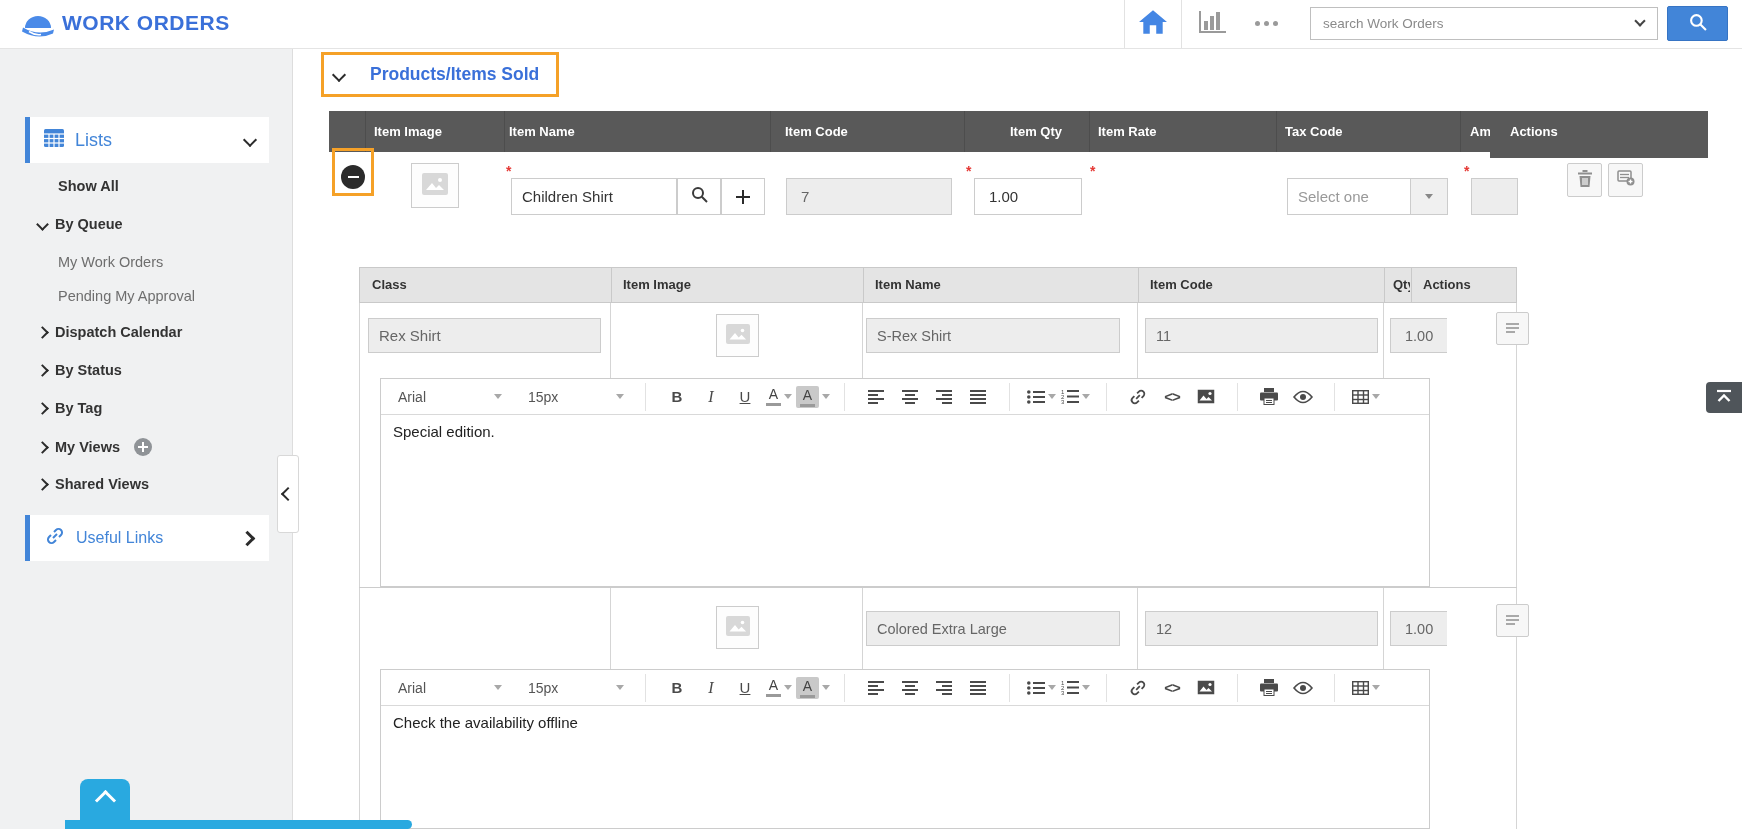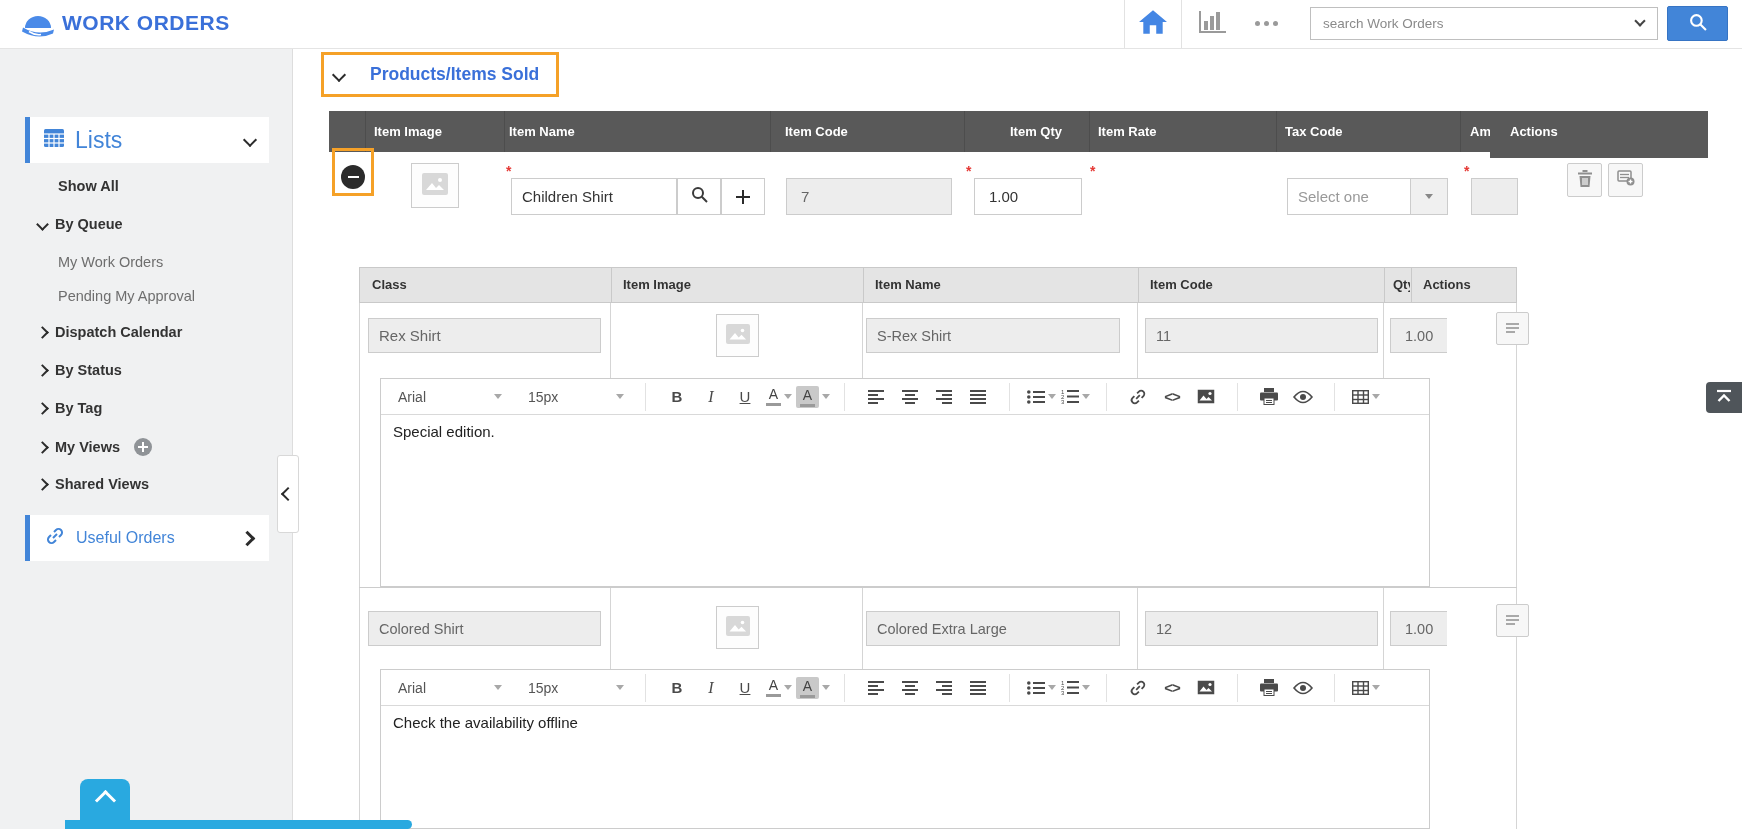--- a/index.html
+++ b/index.html
@@ -156,21 +156,21 @@
           <g stroke="#fff" stroke-width="1.2">
             <line x1="0" y1="5" x2="20" y2="5"></line>
             <line x1="0" y1="9.5" x2="20" y2="9.5"></line>
             <line x1="0" y1="14" x2="20" y2="14"></line>
             <line x1="5" y1="5" x2="5" y2="18"></line>
             <line x1="10" y1="5" x2="10" y2="18"></line>
             <line x1="15" y1="5" x2="15" y2="18"></line>
           </g>
         </svg>
     </span>
-    <span style="margin-left:11px;font-size:23px;color:#4285d8;">Lists</span>
+    <span style="margin-left:11px;font-size:18px;color:#4285d8;">Lists</span>
     <span class="chv down" style="margin-left:auto;margin-right:14px;"></span>
   </div>
 
   <div class="abs nav-item" style="left:58px;top:178px;">
     <span>Show All</span>
   </div>
   <div class="abs nav-item" style="left:38px;top:216px;">
     <span class="chv down"></span>
     <span>By Queue</span>
   </div>
@@ -207,21 +207,21 @@
 
   <div class="abs white-row" style="left:25px;top:515px;width:244px;height:46px;">
     <span class="blue-bar"></span>
     <span style="margin-left:15px;">
       <svg width="20" height="20" viewBox="0 0 20 20" fill="none" stroke="#4285d8" stroke-width="2">
           <path d="M8 12 L12 8"></path>
           <path d="M9 6 l2-2 a3.4 3.4 0 0 1 5 5 l-2 2"></path>
           <path d="M11 14 l-2 2 a3.4 3.4 0 0 1 -5 -5 l2-2"></path>
         </svg>
     </span>
-    <span style="margin-left:11px;font-size:16px;color:#4285d8;">Useful Orders</span>
+    <span style="margin-left:11px;font-size:16px;color:#4285d8;">Useful Links</span>
     <span class="chv right" style="margin-left:auto;margin-right:16px;border-width:3px;"></span>
   </div>
 
   <div class="abs collapse-tab">
     <span class="chv left"></span>
   </div>
 
   <div class="abs sec-box">
     <span class="chv down"></span>
     <span class="sec-title">Products/Items Sold</span>
@@ -519,21 +519,20 @@
               <line x1="6" y1="0" x2="6" y2="14"></line>
               <line x1="11.5" y1="0" x2="11.5" y2="14"></line>
             </g>
           </svg>
           <span class="caret"></span>
         </span>
     </div>
     <div class="ed-body" style="height:158px;">Special edition.</div>
   </div>
 
-  <input class="abs in dis" style="left: 368px; top: 611px; width: 233px; height: 35px; font-size: 14.5px;" value="Colored Shirt">
   <div class="abs ph" style="left:716px;top:606px;width:43px;height:43px;">
     <span>
       <svg width="24" height="20">
           <rect width="24" height="20" rx="2" fill="#d8d8d8"></rect>
           <path d="M3.5 15.5 l5.5-6.5 3.7 4.6 2.8-2.8 4.6 4.7 z" fill="#fff"></path>
           <circle cx="16.5" cy="6.5" r="1.8" fill="#fff"></circle>
         </svg>
     </span>
   </div>
   <input class="abs in dis" style="left: 866px; top: 611px; width: 254px; height: 35px; font-size: 14.5px;" value="Colored Extra Large">

